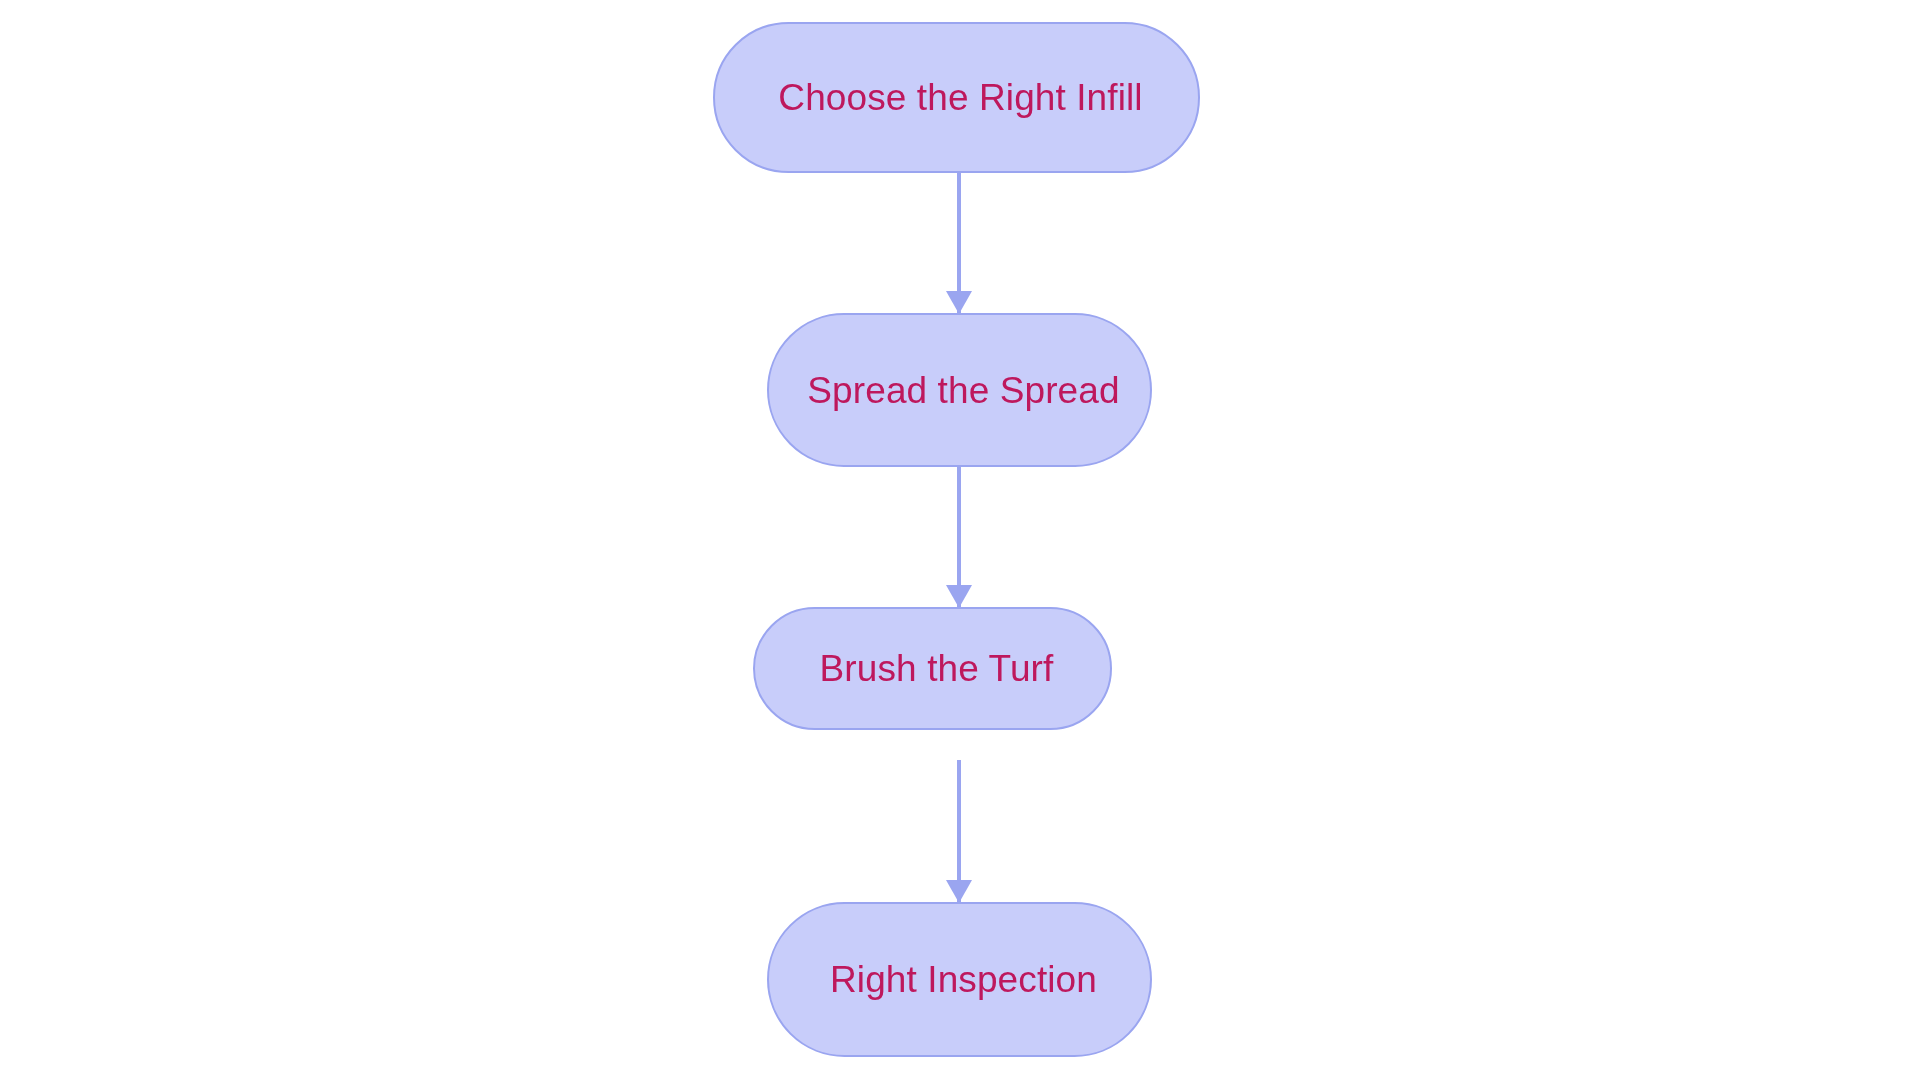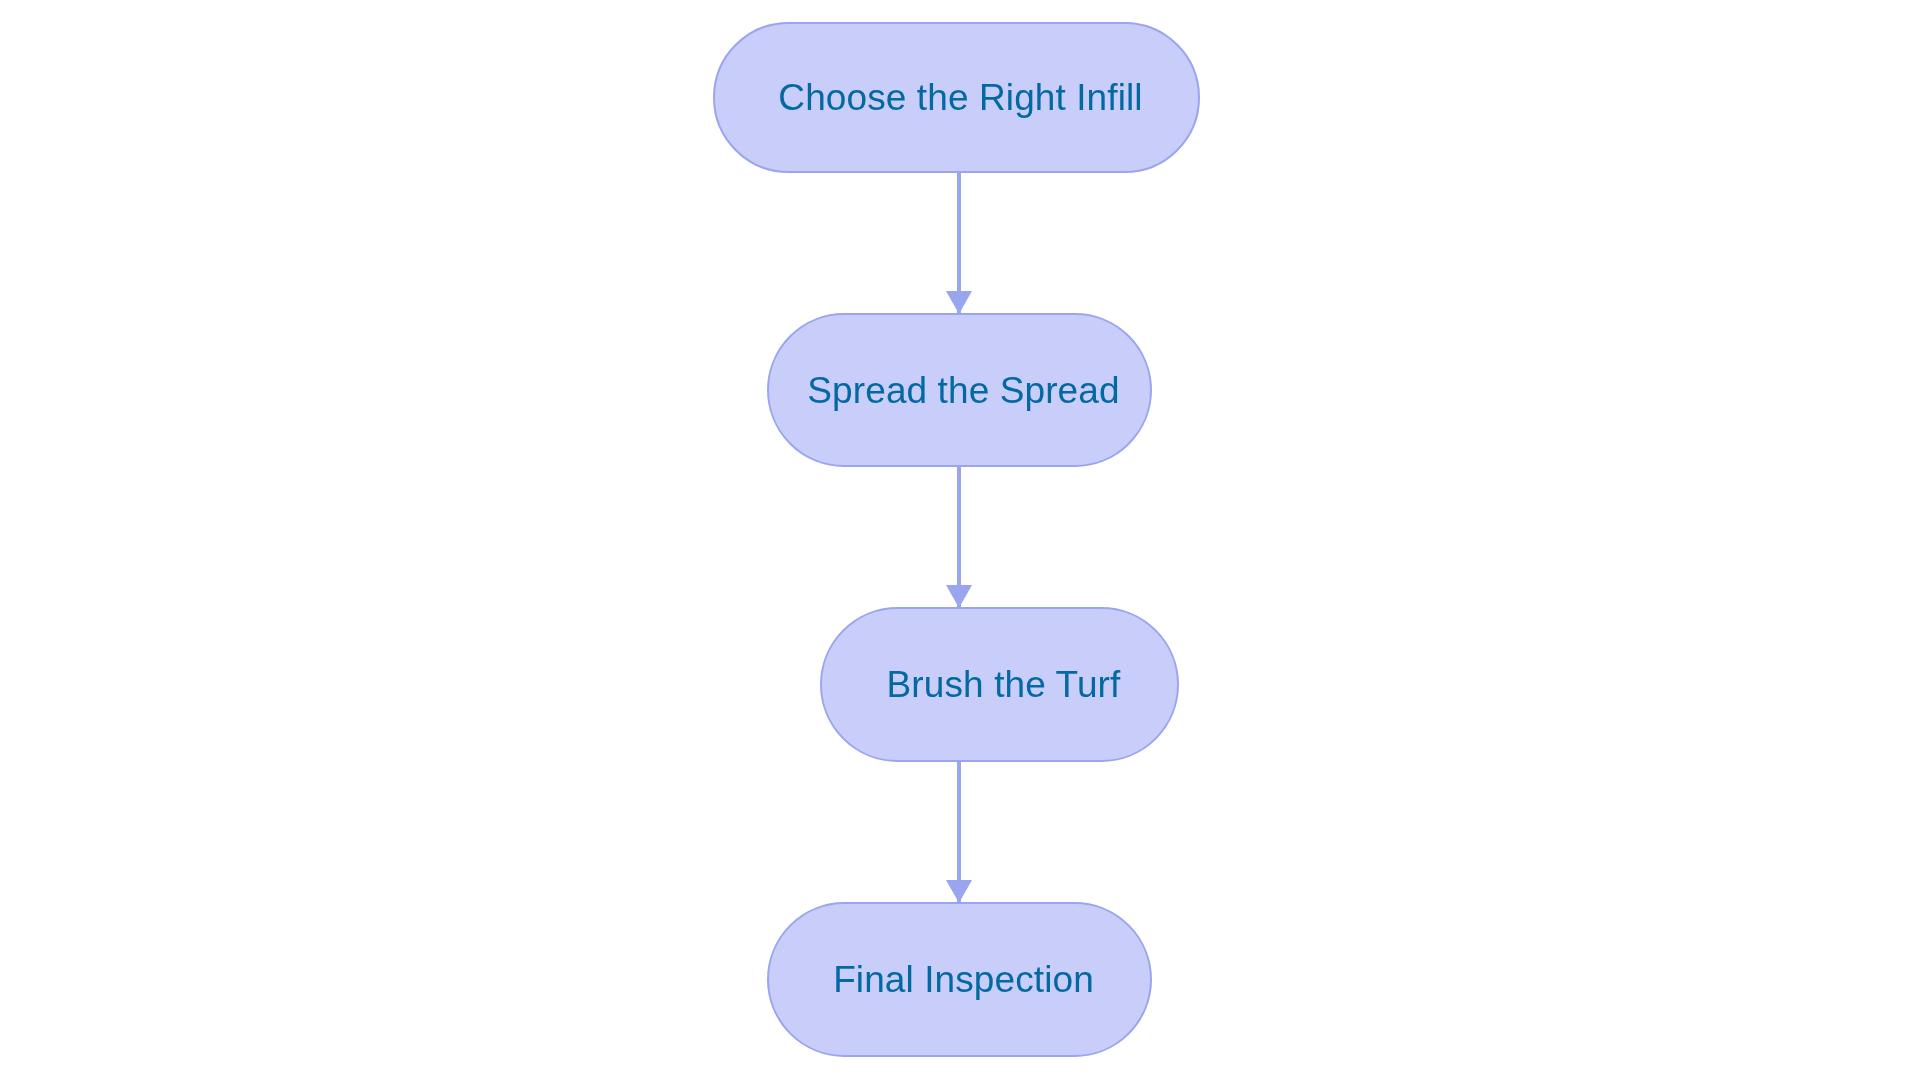--- a/index.html
+++ b/index.html
@@ -29,41 +29,41 @@
     display: flex;
     align-items: center;
     justify-content: center;
     background: #c8cdfa;
     border: 2px solid #9aa5f0;
     border-radius: 999px;
     z-index: 2;
   }
 
   .flow-node-label {
-    color: #0369a1;
+    color: #be185d;
     font-family: "Liberation Sans", sans-serif;
     font-size: 37px;
     font-weight: 400;
     line-height: 1;
     letter-spacing: 0.1px;
     white-space: nowrap;
     text-align: center;
     user-select: none;
     margin-left: 8px;
   }
 
   
   #node-choose-the-right-infill {
     left: 713px;  top: 22px;  width: 487px;  height: 151px;
   }
   #node-spread-the-infill {
     left: 767px;  top: 313px; width: 385px;  height: 154px;
   }
   #node-brush-the-turf {
-    left: 820px;  top: 607px; width: 359px;  height: 155px;
+    left: 753px;  top: 607px; width: 359px;  height: 123px;
   }
   #node-final-inspection {
     left: 767px;  top: 902px; width: 385px;  height: 155px;
   }
 
   
   .flow-connector {
     position: absolute;
     left: 957px;
     width: 4px;
@@ -119,16 +119,16 @@
   <div class="flow-node" id="node-brush-the-turf">
     <span class="flow-node-label">Brush the Turf</span>
   </div>
 
   <div class="flow-connector" id="connector-3">
     <div class="connector-line"></div>
     <div class="connector-arrowhead"></div>
   </div>
 
   <div class="flow-node" id="node-final-inspection">
-    <span class="flow-node-label">Final Inspection</span>
+    <span class="flow-node-label">Right Inspection</span>
   </div>
 
 </div>
 
 </body></html>

